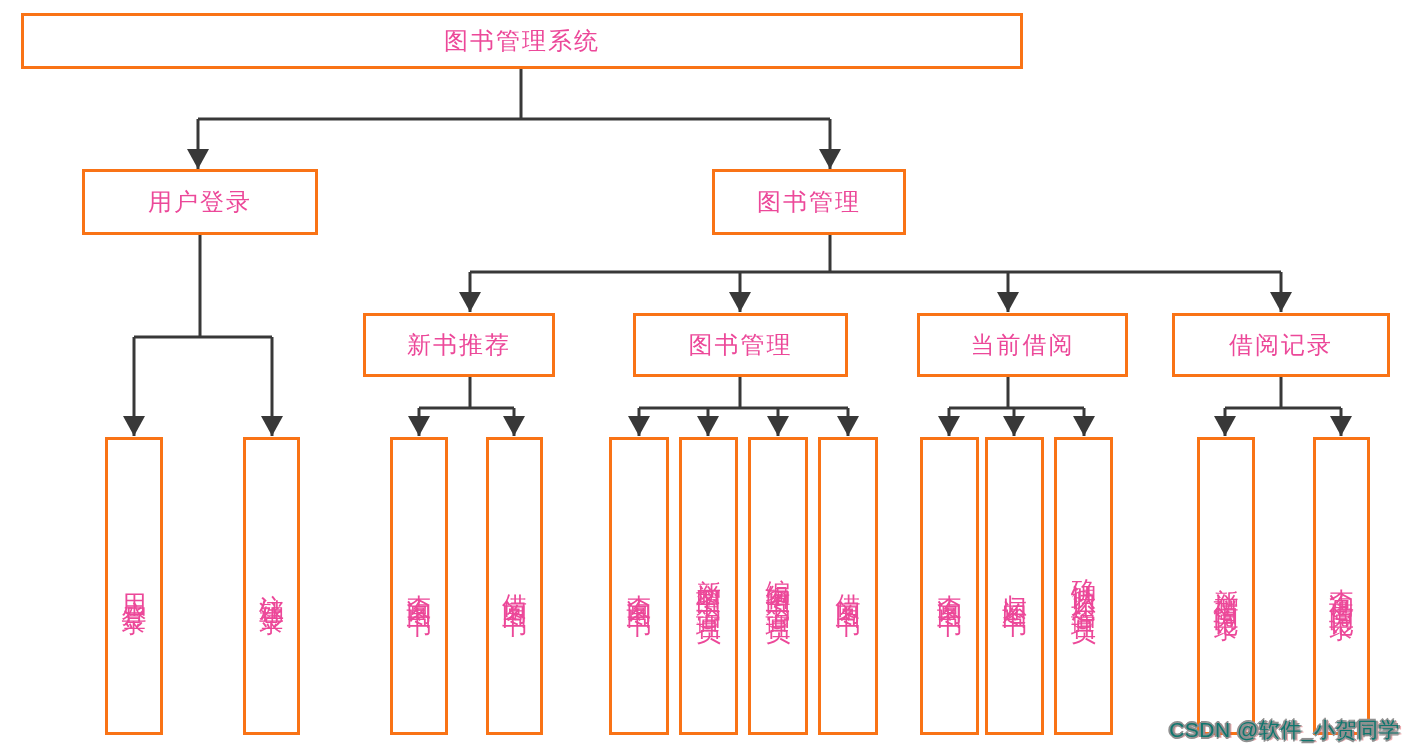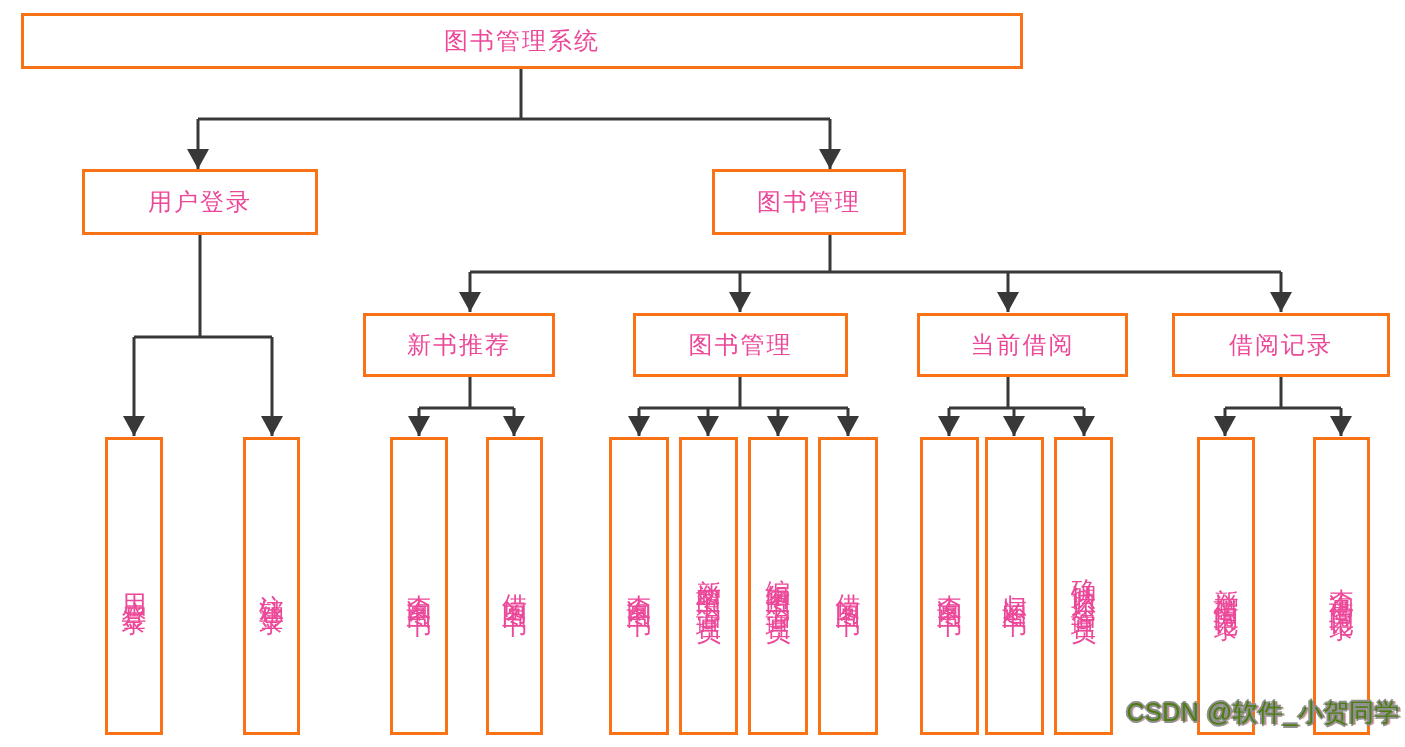--- a/index.html
+++ b/index.html
@@ -65,24 +65,24 @@
   .b-lf-6  { left: 748px;  width: 60px; }
   .b-lf-7  { left: 818px;  width: 60px; }
   .b-lf-8  { left: 920px;  width: 59px; }
   .b-lf-9  { left: 985px;  width: 59px; }
   .b-lf-10 { left: 1054px; width: 59px; }
   .b-lf-11 { left: 1197px; width: 58px; }
   .b-lf-12 { left: 1313px; width: 57px; }
   .watermark {
     position: absolute;
     right: 5px;
-    bottom: 18px;
-    font-size: 25px;
+    bottom: 3px;
+    font-size: 21px;
     letter-spacing: 0.5px;
-    color: #4d7c0f;
+    color: #0f766e;
     text-shadow:
       -2px 0 0 #909090,
        2px 0 0 #909090,
        0 -2px 0 #909090,
        0  2px 0 #909090,
       -1px -1px 0 #909090,
        1px  1px 0 #909090,
        3px  1px 0 rgba(231, 76, 84, 0.45);
     z-index: 5;
     white-space: nowrap;

